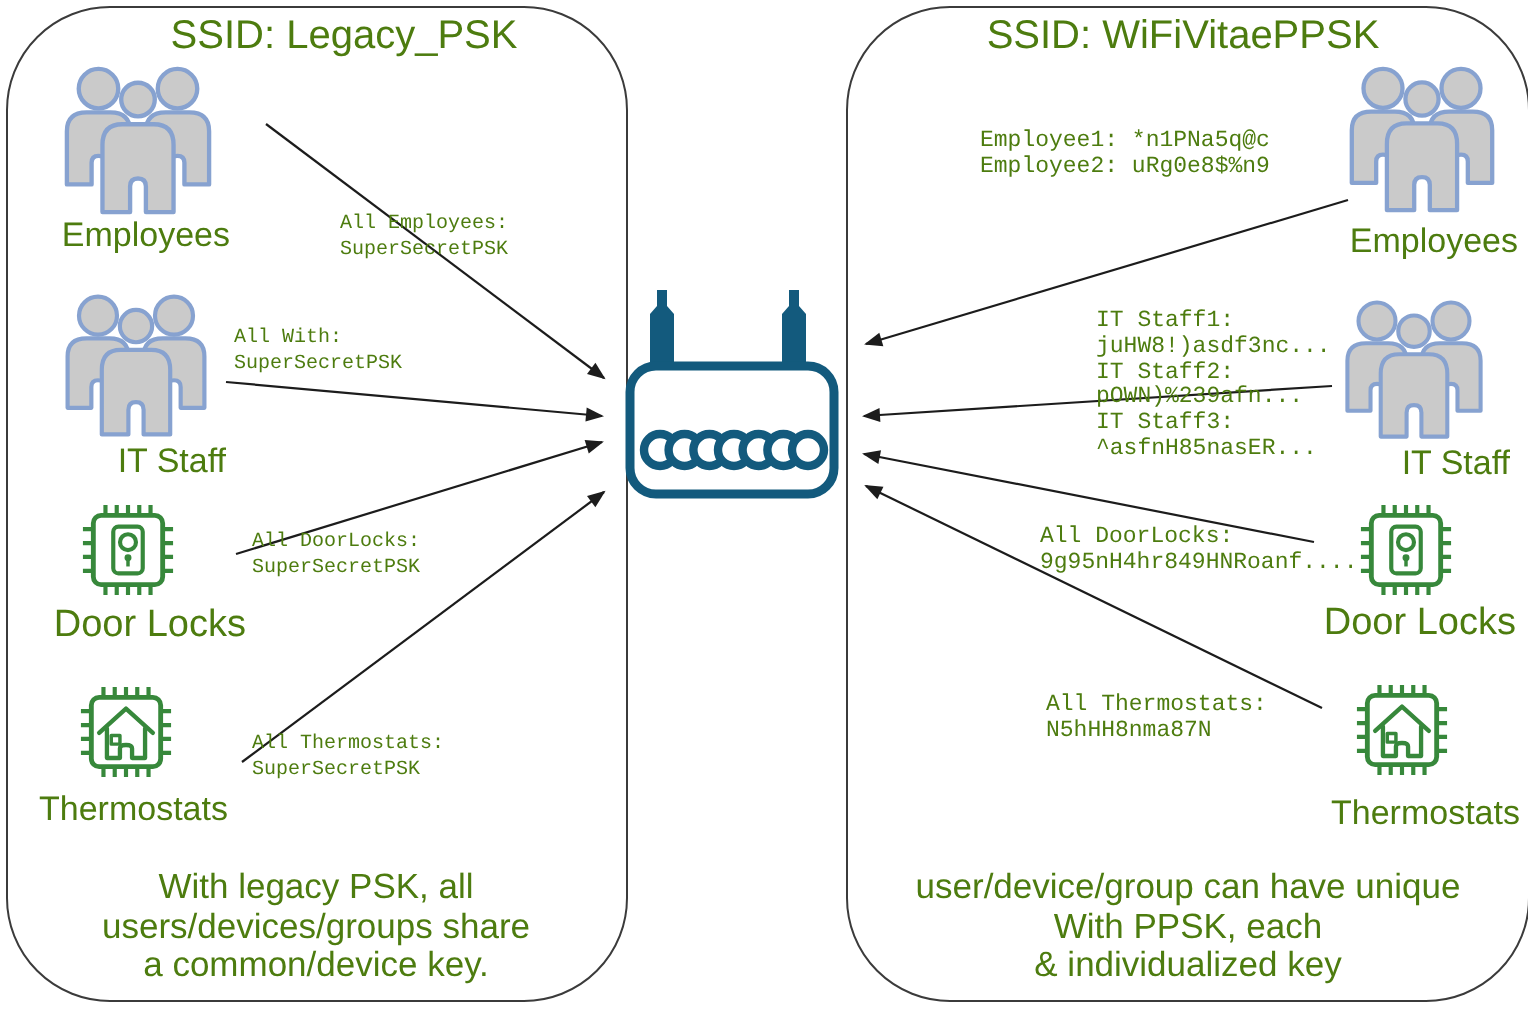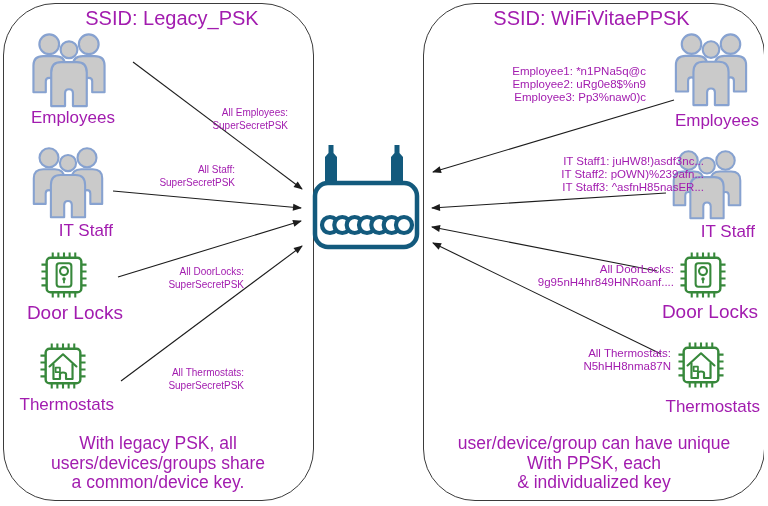--- a/index.html
+++ b/index.html
@@ -1,25 +1,25 @@
 <!DOCTYPE html>
 <html><head>
 <meta charset="utf-8">
 <style>
   html,body{margin:0;padding:0;background:#fff;}
   .canvas{position:relative;width:764px;height:506px;background:#fff;
-    font-family:"Liberation Sans", sans-serif;color:#a21caf;overflow:hidden;}
+    font-family:"Liberation Sans", sans-serif;color:#4d7c0f;overflow:hidden;}
   .panel{position:absolute;top:3px;height:498px;border:1.6px solid #3b3b3b;
     border-radius:52px;box-sizing:border-box;background:transparent;}
   .panel.left{left:3px;width:311px;}
   .panel.right{left:423px;width:342px;}
   .title{position:absolute;font-size:20px;text-align:center;white-space:nowrap;}
   .glabel{position:absolute;text-align:right;font-size:17px;white-space:nowrap;}
   .glabel.big{font-size:19px;}
-  .key{position:absolute;text-align:right;}
+  .key{position:absolute;text-align:left;font-family:Liberation Mono, monospace;}
   .key.lkey{font-size:10px;line-height:13px;}
   .key.rkey{font-size:11.5px;line-height:12.8px;}
   .footer{position:absolute;text-align:center;font-size:17.5px;line-height:19.5px;}
   .iconbox{position:absolute;}
   .iconbox svg{width:100%;height:100%;display:block;}
   .arrows{position:absolute;left:0;top:0;pointer-events:none;}
 </style>
 </head>
 <body>
 
@@ -116,21 +116,21 @@
         <use href="#sym-chip-thermo"></use>
       </svg>
     </div>
   <div class="glabel" style="left:14px;top:395px;width:100px;">Thermostats</div>
 
   <div class="key lkey" style="left:170px;top:86px;width:118px;margin-top:20px;">
     <div>All Employees:</div>
     <div>SuperSecretPSK</div>
   </div>
   <div class="key lkey" style="left:117px;top:163px;width:118px;">
-    <div>All Staff:</div>
+    <div>All With:</div>
     <div>SuperSecretPSK</div>
   </div>
   <div class="key lkey" style="left:126px;top:265px;width:118px;">
     <div>All DoorLocks:</div>
     <div>SuperSecretPSK</div>
   </div>
   <div class="key lkey" style="left:126px;top:366px;width:118px;">
     <div>All Thermostats:</div>
     <div>SuperSecretPSK</div>
   </div>
@@ -165,21 +165,20 @@
   <div class="iconbox" style="left:674px;top:339px;width:54px;height:52px;">
     <svg viewBox="0 0 60 60">
         <use href="#sym-chip-thermo"></use>
       </svg>
     </div>
   <div class="glabel" style="left:652px;top:397px;width:108px;">Thermostats</div>
 
   <div class="key rkey" style="left:490px;top:65px;width:156px;">
     <div>Employee1: *n1PNa5q@c</div>
     <div>Employee2: uRg0e8$%n9</div>
-    <div>Employee3: Pp3%naw0)c</div>
   </div>
   <div class="key rkey" style="left:503px;top:155px;width:156px;margin-left:45px;">
     <div>IT Staff1: juHW8!)asdf3nc...</div>
     <div>IT Staff2: pOWN)%239afn...</div>
     <div>IT Staff3: ^asfnH85nasER...</div>
   </div>
   <div class="key rkey" style="left:520px;top:263px;width:154px;">
     <div>All DoorLocks:</div>
     <div>9g95nH4hr849HNRoanf....</div>
   </div>

